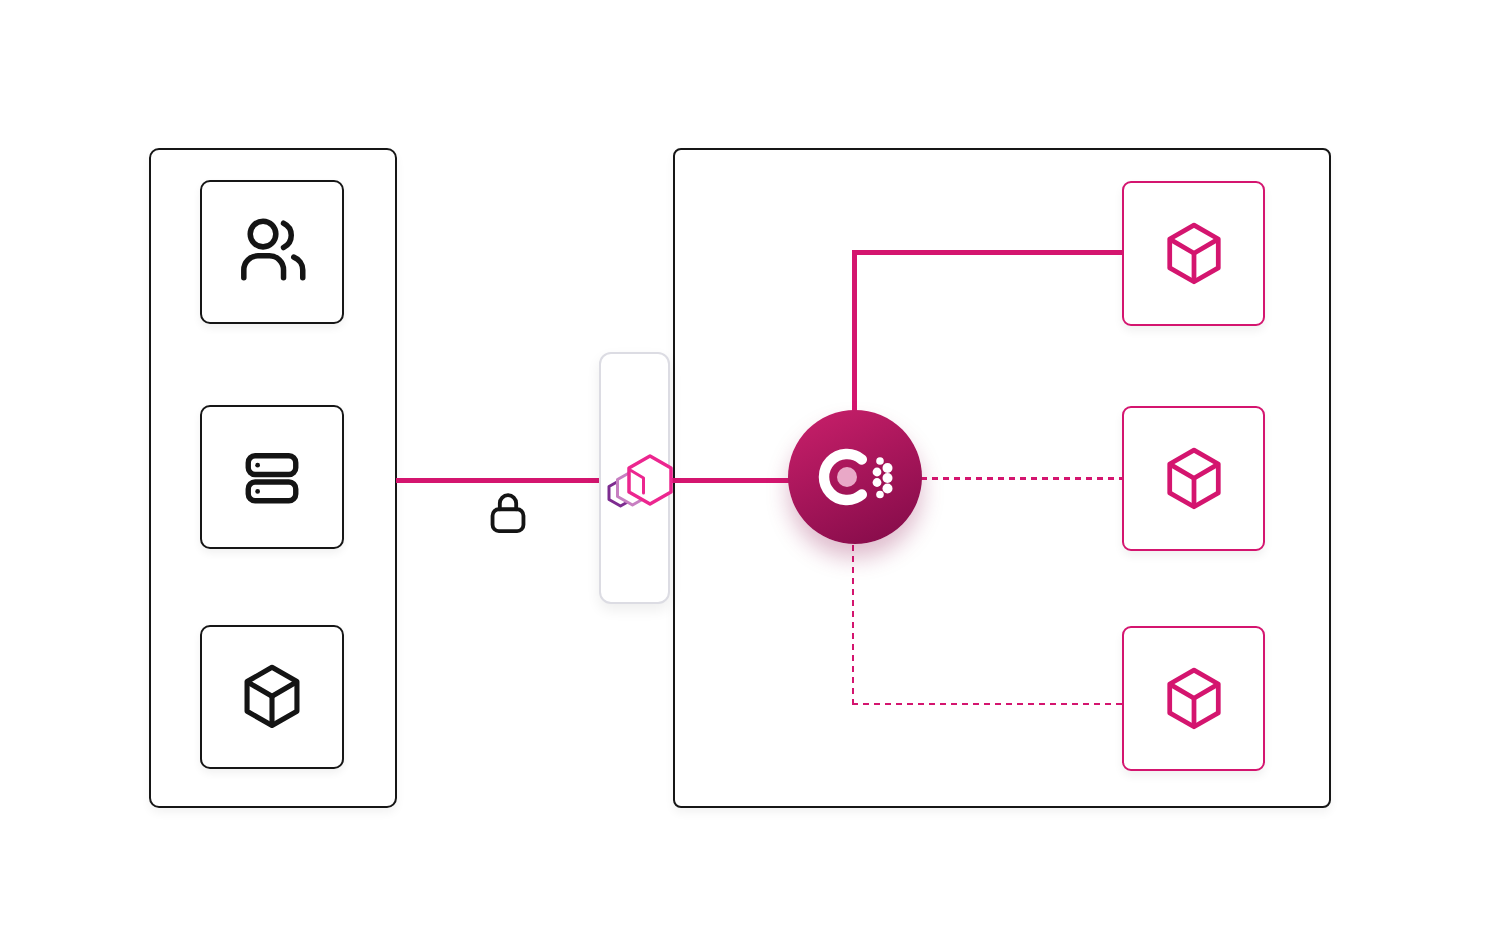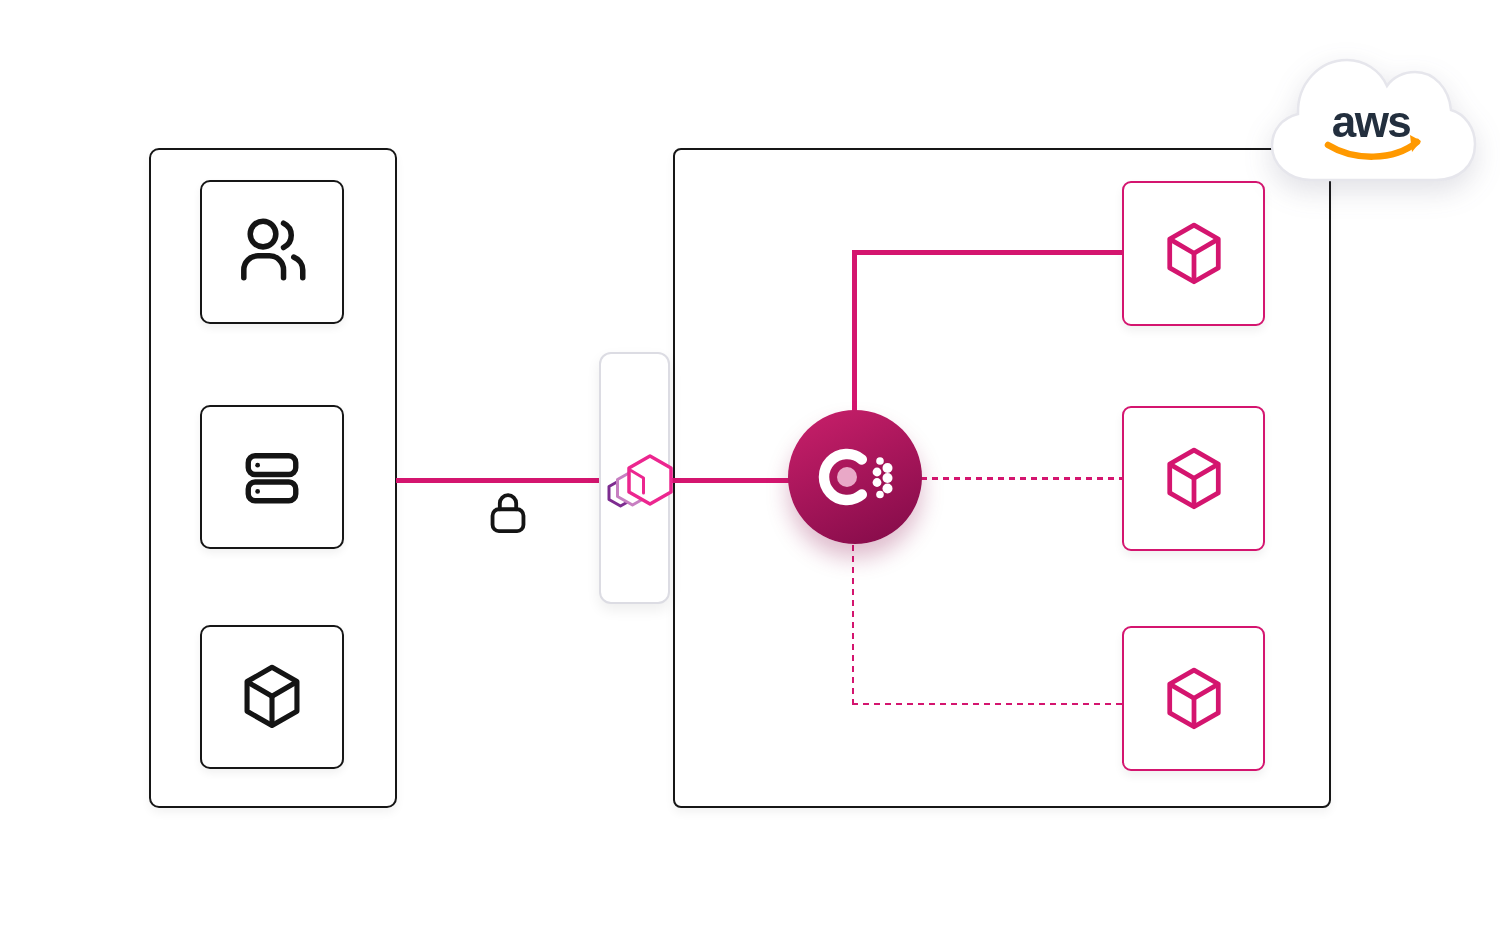--- a/index.html
+++ b/index.html
@@ -162,24 +162,14 @@
     </svg>
   </div>
 
   <svg class="abs" style="left:488px;top:488px;" width="40" height="48" viewBox="0 0 44 52">
     <g fill="none" stroke="var(--icon-black)" stroke-width="4.2" stroke-linecap="round" stroke-linejoin="round">
       <rect x="5" y="23" width="34" height="24" rx="7" fill="#fff"></rect>
       <path d="M13 23 v-6.5 a9 9 0 0 1 18 0 V23"></path>
     </g>
   </svg>
 
-  <div class="cloud-wrap" style="left:1264px;top:42px;">
-    <svg width="220" height="142" viewBox="0 0 220 142">
-      <path d="M47 138 C24 138 8 122 8 104 C8 88 18 76 34 72 C33 42 55 18 83 18
-               C100 18 116 28 123 44 C129 35 140 30 151 30 C170 30 185 46 187 68
-               C201 72 211 86 211 102 C211 124 195 138 172 138 Z" fill="#fff" stroke="var(--cloud-border)" stroke-width="2.5"></path>
-      <text class="aws-word" x="107" y="95" text-anchor="middle">aws</text>
-      <path d="M64 103 C90 119 130 119 153 100" fill="none" stroke="var(--aws-smile)" stroke-width="6.5" stroke-linecap="round"></path>
-      <path d="M146 93 L157 99 L148 110 Z" fill="var(--aws-smile)"></path>
-    </svg>
-  </div>
 
 </div>
 
 </body></html>

